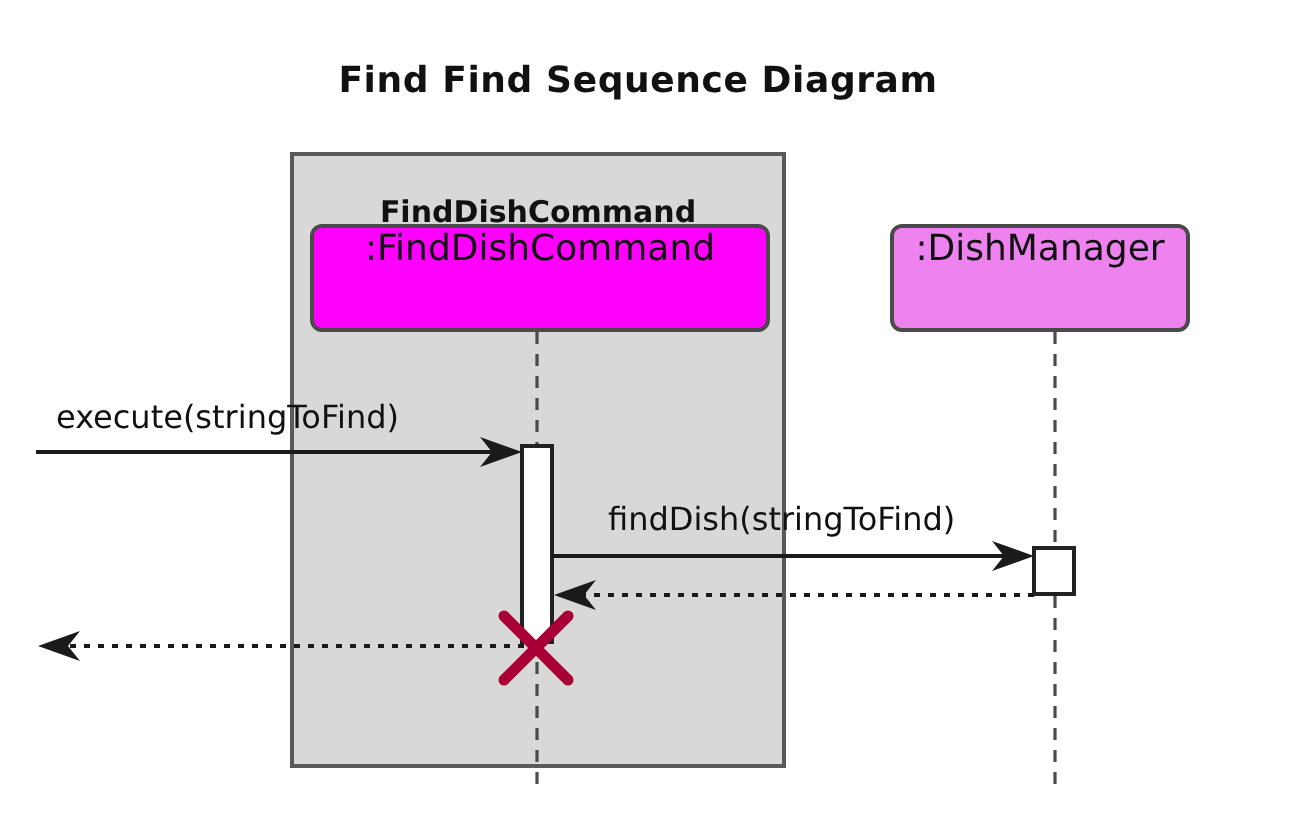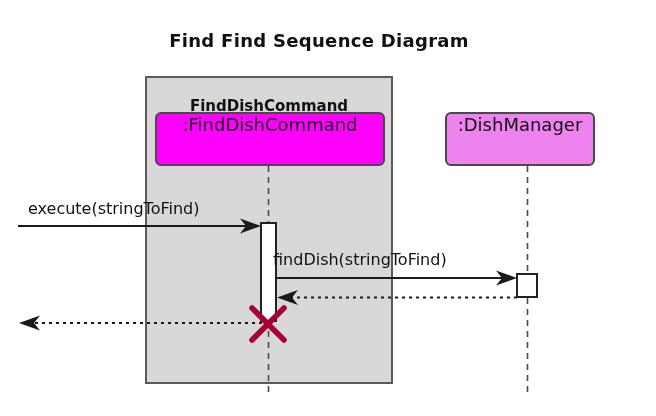--- a/index.html
+++ b/index.html
@@ -68,21 +68,21 @@
     width: 656px;
     height: 416px;
     pointer-events: none;
   }
   .msg-label {
     position: absolute;
     font-size: 16px;
     white-space: nowrap;
   }
   .msg-label-execute { left: 28px; top: 199px; }
-  .msg-label-finddish { left: 273px; top: 250px; }
+  .msg-label-finddish { left: 304px; top: 250px; }
 </style>
 </head>
 <body>
 
 <div class="canvas">
 
   <div class="diagram-title">Find Find Sequence Diagram</div>
 
   <div class="frame frame-1">
     <div class="frame-header">FindDishCommand</div>

